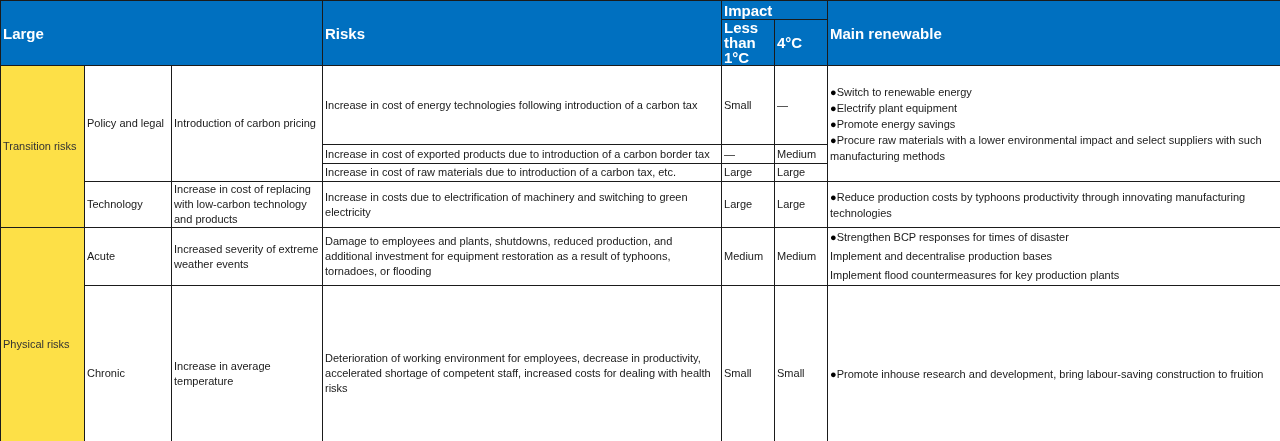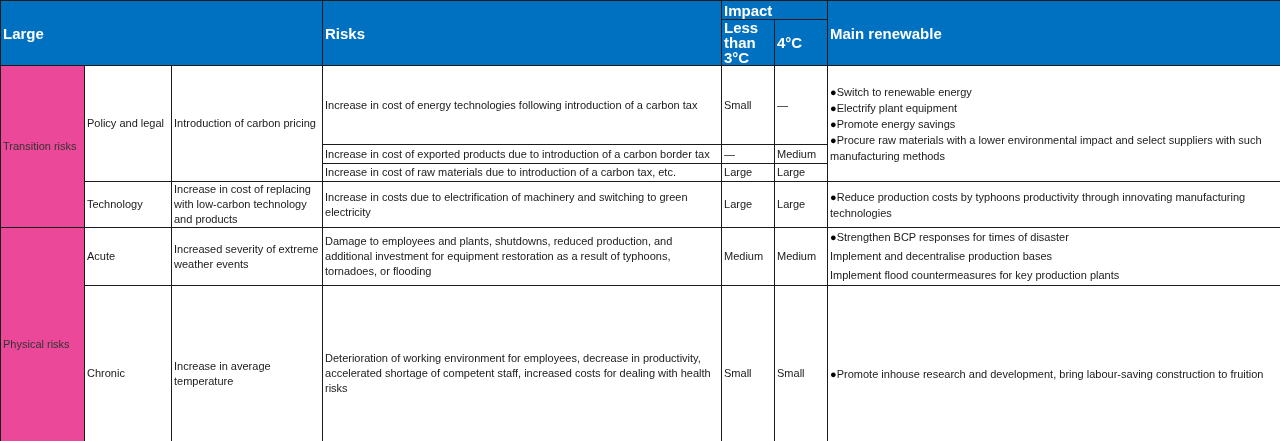--- a/index.html
+++ b/index.html
@@ -1,21 +1,21 @@
 <!DOCTYPE html>
 <html><head>
 <meta charset="utf-8">
 <style>
   html, body { margin:0; padding:0; background:#ffffff; }
   body { width:1280px; height:441px; overflow:hidden; font-family:"Liberation Sans", sans-serif; }
   table.risk { border-collapse:collapse; table-layout:fixed; width:1280px; height:441px; font-size:11px; color:#1a1a1a; }
   table.risk td, table.risk th { border:1px solid #1b1b1b; padding:0 2px; vertical-align:middle; line-height:15px; overflow:hidden; }
   table.risk th { background:#0070c0; color:#ffffff; font-weight:bold; font-size:15px; text-align:left; border-color:#1b1b1b; }
   th.small-head { line-height:14px; }
-  td.cat { background:#ec4899; color:#333333; text-align:left; padding-left:3px; }
+  td.cat { background:#fde047; color:#333333; text-align:left; padding-left:3px; }
   td.measures { padding-left:2px; }
   .m-line { display:block; line-height:16px; }
   .bullet::before { content:"\25CF "; color:#000; }
 </style>
 </head>
 <body>
 
 <table class="risk">
   <colgroup>
     <col style="width:84px">
@@ -27,21 +27,21 @@
     <col style="width:453px">
   </colgroup>
   <thead>
     <tr style="height:19px">
       <th colspan="3" rowspan="2">Large</th>
       <th rowspan="2">Risks</th>
       <th colspan="2">Impact</th>
       <th rowspan="2">Main renewable</th>
     </tr>
     <tr style="height:29px">
-      <th class="small-head">Less than 3°C</th>
+      <th class="small-head">Less than 1°C</th>
       <th>4°C</th>
     </tr>
   </thead>
   <tbody>
 
     <tr style="height:79px">
       <td class="cat" rowspan="4">Transition risks</td>
       <td rowspan="3">Policy and legal</td>
       <td rowspan="3">Introduction of carbon pricing</td>
       <td>Increase in cost of energy technologies following introduction of a carbon tax</td>

